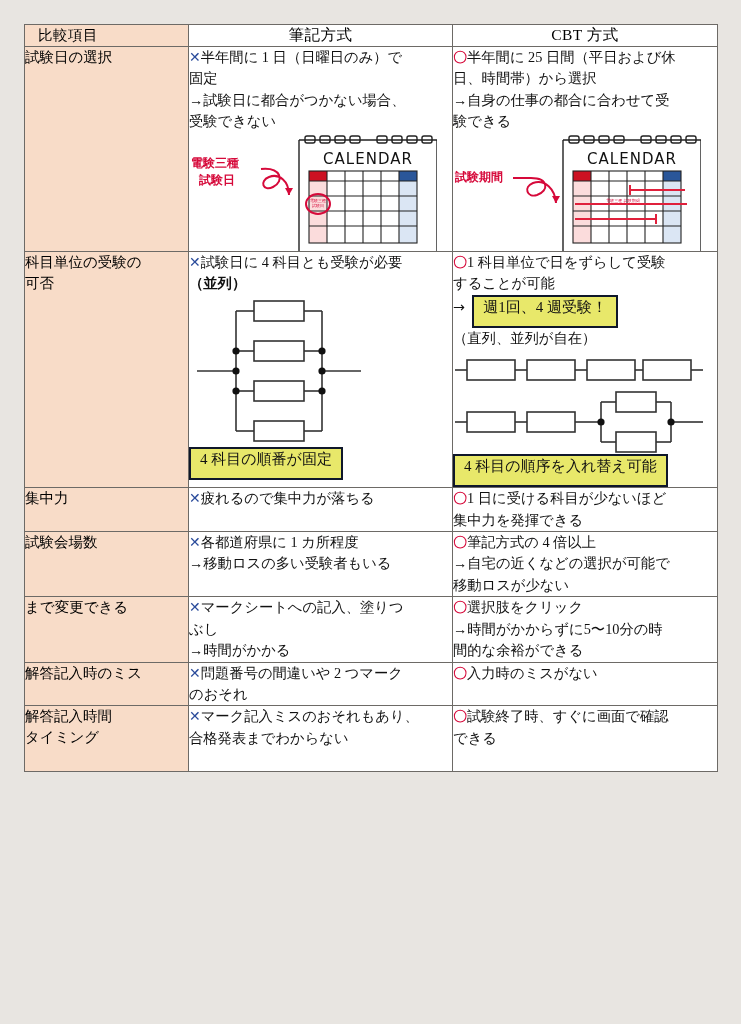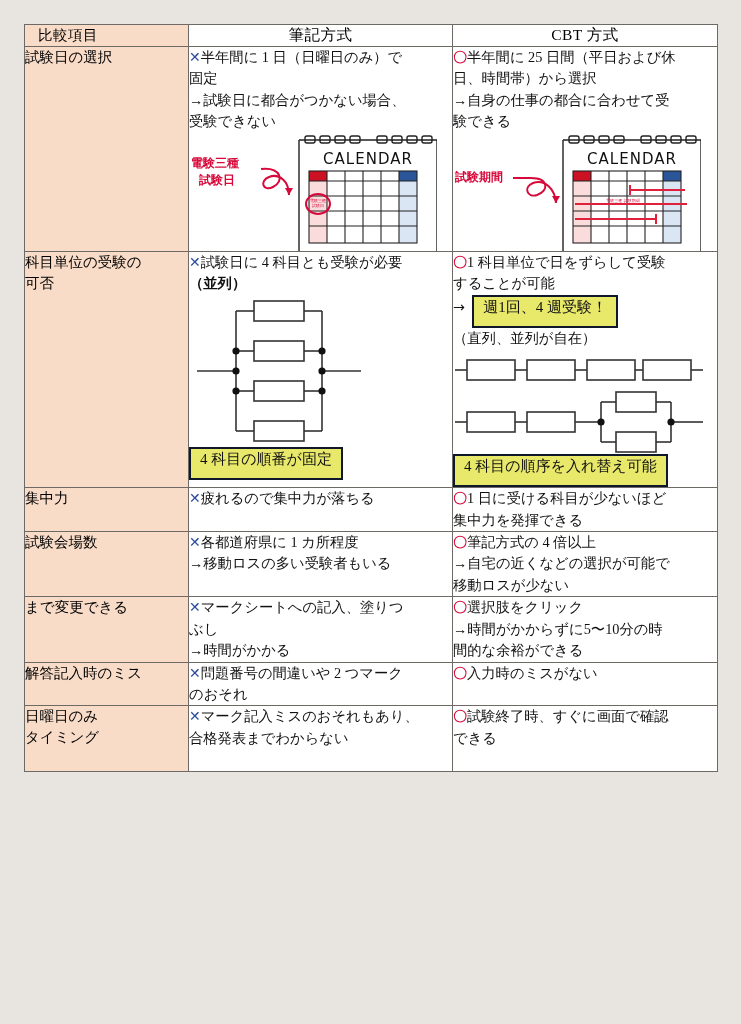--- a/index.html
+++ b/index.html
@@ -385,21 +385,21 @@
         <span class="line">のおそれ</span>
       </td>
       <td class="cell">
         <span class="line"><span class="mark-o">〇</span><span>入力時のミスがない</span></span>
         <span class="line">&nbsp;</span>
       </td>
     </tr>
 
     <tr>
       <td class="lbl lbl-mid">
-        <span class="lblinner">日曜日のみ</span>
+        <span class="lblinner">解答記入時間</span>
         <span class="lblinner">タイミング</span>
       </td>
       <td class="cell">
         <span class="line"><span class="mark-x">✕</span><span>マーク記入ミスのおそれもあり、</span></span>
         <span class="line">合格発表までわからない</span>
         <span class="line">&nbsp;</span>
       </td>
       <td class="cell">
         <span class="line"><span class="mark-o">〇</span><span>試験終了時、すぐに画面で確認</span></span>
         <span class="line">できる</span>

